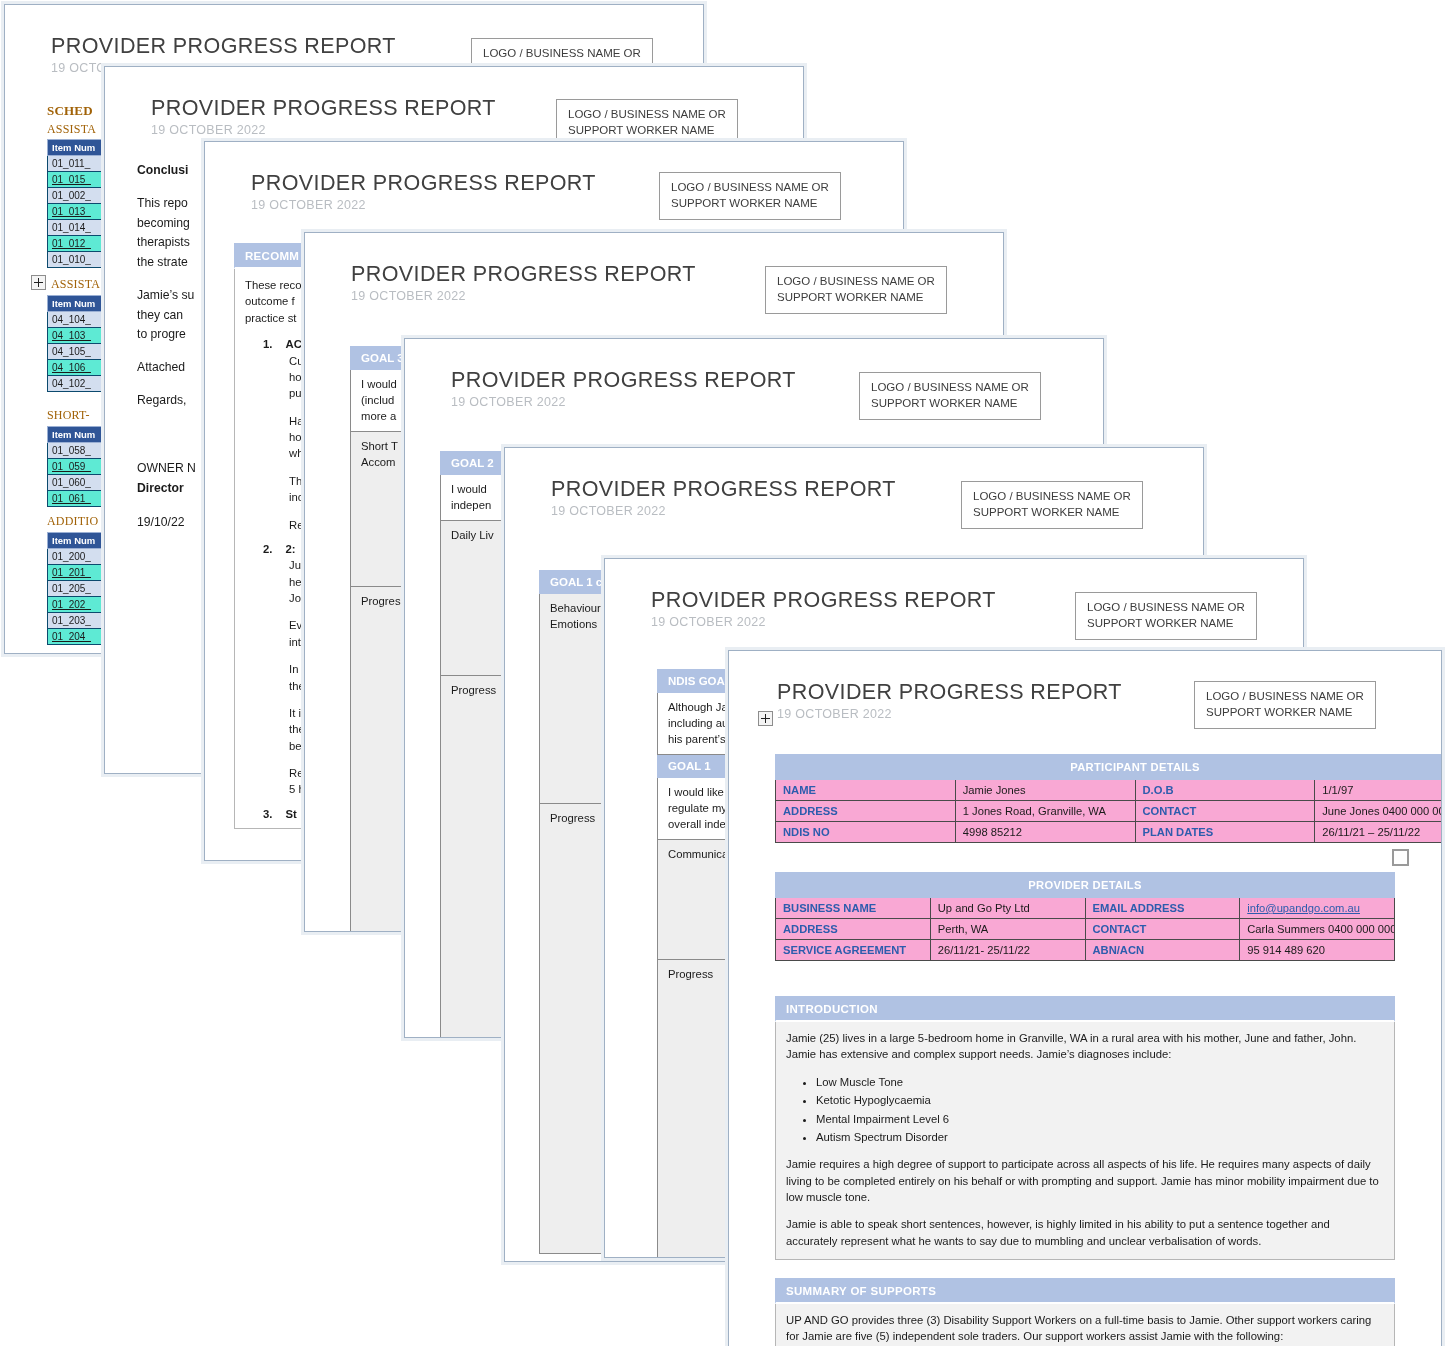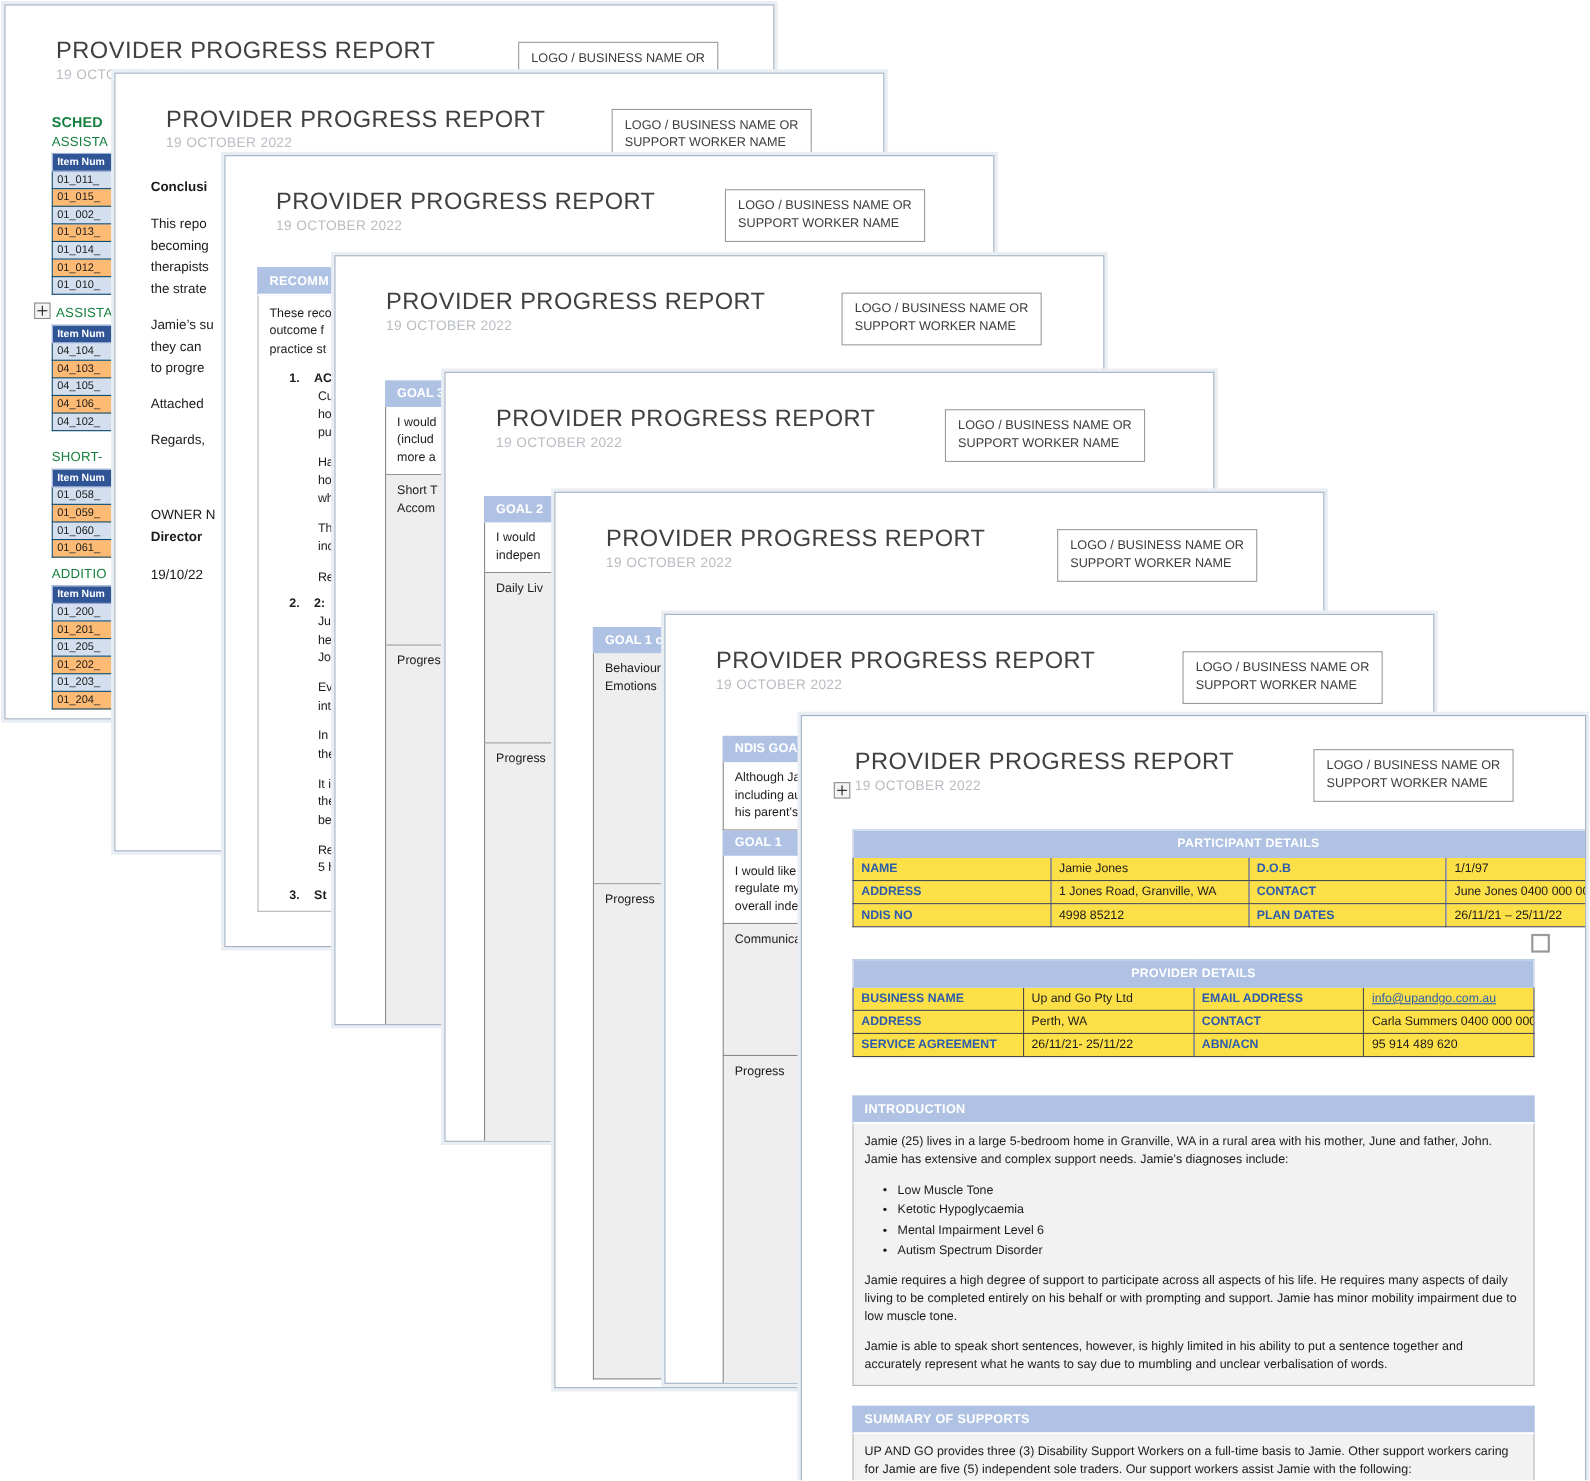--- a/index.html
+++ b/index.html
@@ -93,21 +93,21 @@
   
   table.det {
     border-collapse: collapse;
     width: 100%;
     table-layout: fixed;
   }
   table.det td {
     border: 1px solid #4a4a4a;
     font-size: 11.2px;
     padding: 4px 7px 4px 7px;
-    background: #fde047;
+    background: #f9a8d4;
     color: #1b1b1b;
     vertical-align: middle;
     overflow: hidden;
     white-space: nowrap;
   }
   table.det td.k {
     color: #2d5cad;
     font-weight: bold;
   }
   table.det tr.hdr td {
@@ -152,23 +152,24 @@
     color: #1b1b1b;
     line-height: 1.42;
     padding: 6px 10px 7px 10px;
     overflow: hidden;
     white-space: nowrap;
   }
 
   
   .sched-label {
     font-size: 12px;
-    color: #15803d;
+    color: #a16207;
     white-space: nowrap;
     letter-spacing: .2px;
+    font-family: Liberation Serif, serif;
   }
   .sched-label.bold { font-weight: bold; font-size: 13px; }
   table.items {
     border-collapse: collapse;
     margin-top: 2px;
     table-layout: fixed;
     width: 110px;
   }
   table.items th {
     background: #2f5597;
@@ -181,21 +182,21 @@
     white-space: nowrap;
   }
   table.items td {
     font-size: 10px;
     padding: 2px 4px;
     border: 1px solid #0c4a6e;
     color: #1b1b1b;
     white-space: nowrap;
   }
   table.items tr.alt td { background: #d3deef; }
-  table.items tr.plain td { background: #fdba74; }
+  table.items tr.plain td { background: #5eead4; text-decoration: underline; }
 
   
   .ptext {
     position: absolute;
     font-size: 12.2px;
     color: #1b1b1b;
     line-height: 1.62;
     white-space: nowrap;
   }
   .ptext b { font-weight: bold; }

